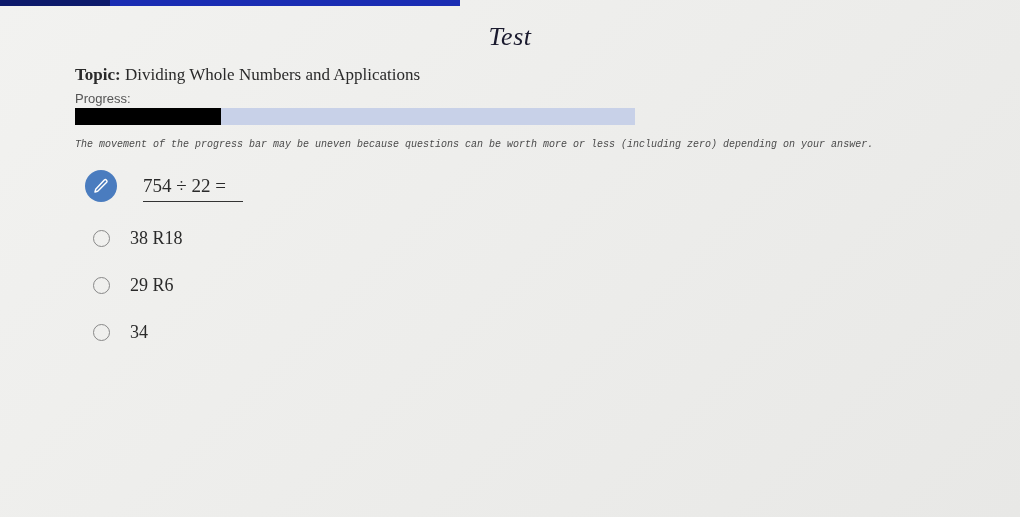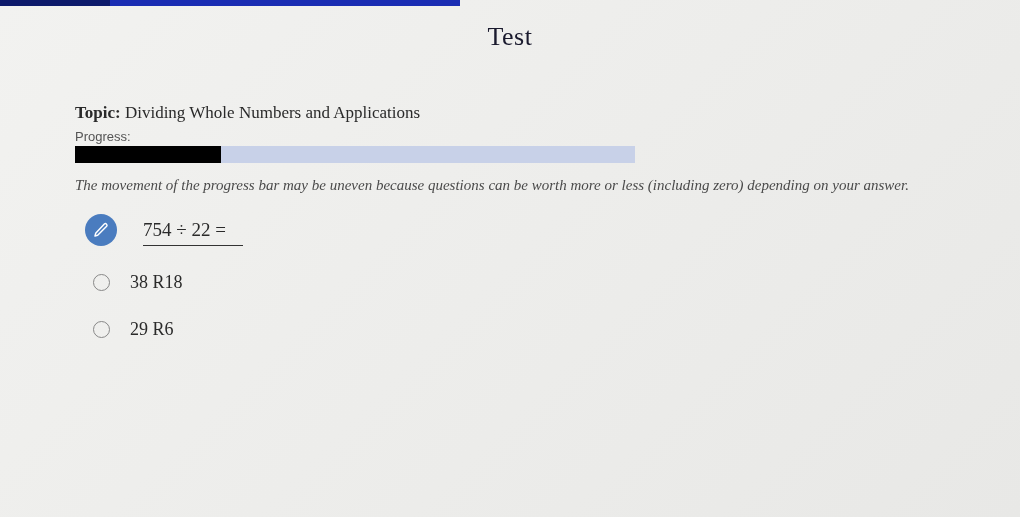--- a/index.html
+++ b/index.html
@@ -36,23 +36,24 @@
     .page-title {
       position: absolute;
       top: 22px;
       left: 0;
       right: 0;
       text-align: center;
       font-family: Georgia, serif;
       font-size: 26px;
       color: #1a1a2e;
       letter-spacing: 0.5px;
+      font-style: italic;
     }
     .content {
-      padding-top: 103px;
+      padding-top: 65px;
     }
     .topic-line {
       font-family: Georgia, serif;
       font-size: 17px;
       color: #2a2a2a;
       margin-bottom: 6px;
     }
     .topic-label {
       font-weight: bold;
     }
@@ -71,23 +72,23 @@
     }
     .progress-fill {
       position: absolute;
       left: 0;
       top: 0;
       height: 100%;
       background: #000;
       width: 26%;
     }
     .progress-note {
-      font-family: Liberation Serif, serif;
+      font-family: Liberation Mono, monospace;
       font-style: italic;
-      font-size: 15px;
+      font-size: 10px;
       color: #4a4a4a;
       margin-bottom: 20px;
     }
     .question-row {
       display: flex;
       align-items: center;
       margin-left: 10px;
       margin-bottom: 26px;
     }
     .pencil-badge {
@@ -181,16 +182,20 @@
     <div class="option-row">
       <span class="radio-circle"></span>
       <span class="option-label">38 R18</span>
     </div>
 
     <div class="option-row">
       <span class="radio-circle"></span>
       <span class="option-label">29 R6</span>
     </div>
 
+    <div class="option-row">
+      <span class="radio-circle"></span>
+      <span class="option-label">34</span>
+    </div>
 
 
   </div>
 </div>
 
 </body></html>

